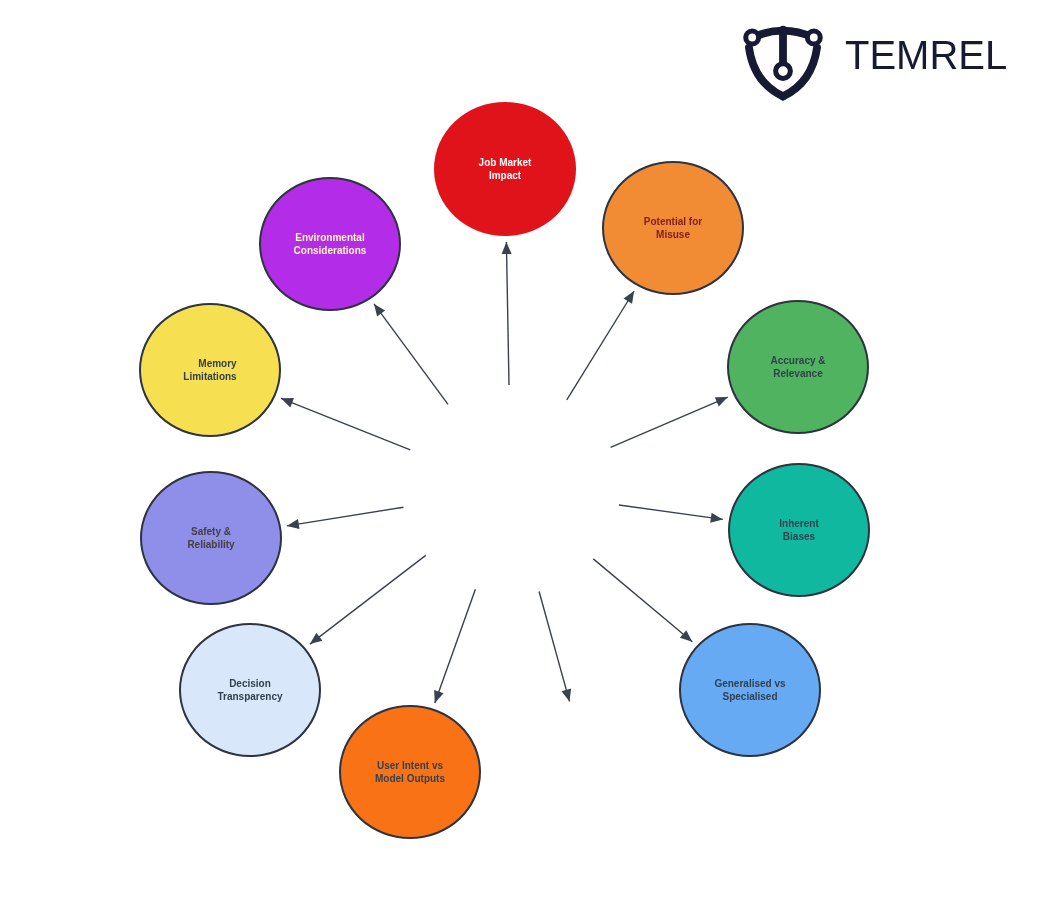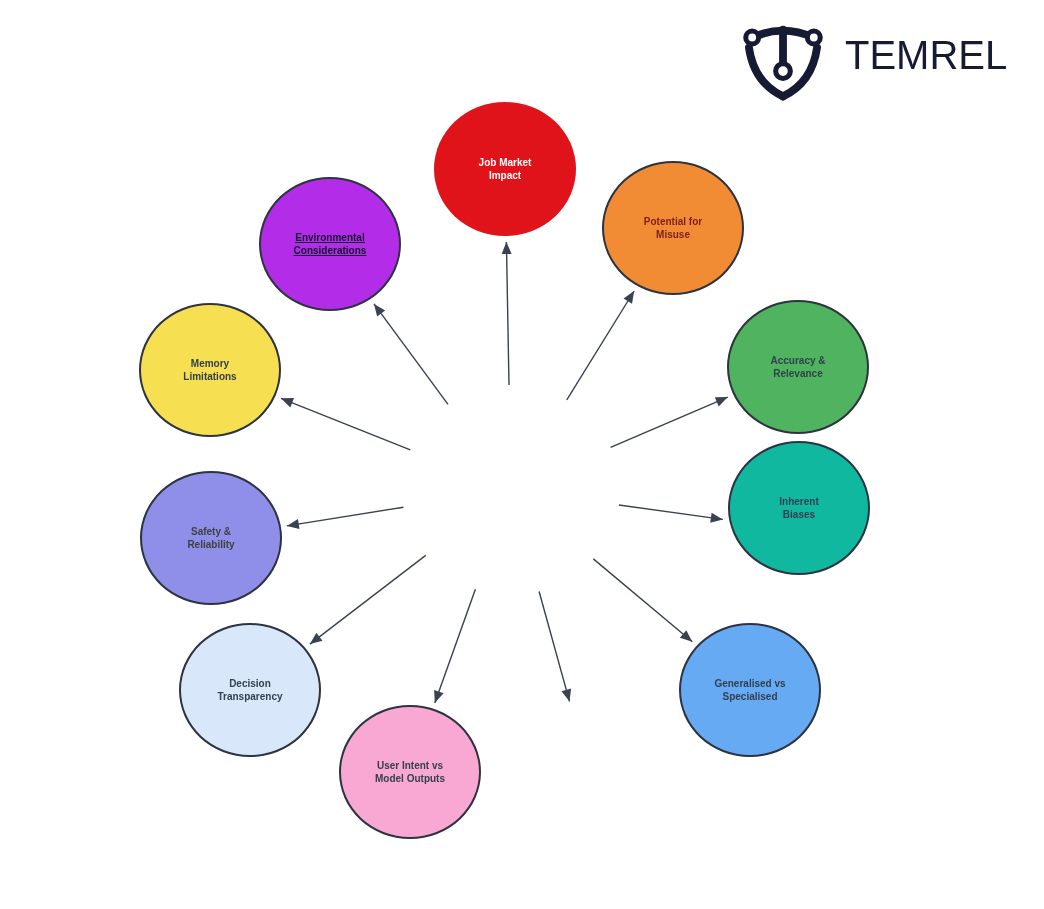--- a/index.html
+++ b/index.html
@@ -75,45 +75,45 @@
 Impact</span>
   </div>
   <div class="node" style="left: 602px; top: 161px; width: 142px; height: 134px; background: rgb(241, 140, 53); color: #7f1d1d; border: 2px solid rgb(45, 52, 64);">
     <span class="lbl">Potential for
 Misuse</span>
   </div>
   <div class="node" style="left: 727px; top: 300px; width: 142px; height: 134px; background: rgb(79, 179, 95); color: rgb(51, 64, 79); border: 2px solid rgb(45, 52, 64);">
     <span class="lbl">Accuracy &amp;
 Relevance</span>
   </div>
-  <div class="node" style="left: 728px; top: 441px; width: 142px; height: 134px; background: rgb(16, 184, 160); color: rgb(51, 64, 79); border: 2px solid rgb(45, 52, 64);">
+  <div class="node" style="left: 728px; top: 463px; width: 142px; height: 134px; background: rgb(16, 184, 160); color: rgb(51, 64, 79); border: 2px solid rgb(45, 52, 64);">
     <span class="lbl">Inherent
 Biases</span>
   </div>
   <div class="node" style="left: 679px; top: 623px; width: 142px; height: 134px; background: rgb(102, 170, 244); color: rgb(51, 64, 79); border: 2px solid rgb(45, 52, 64);">
     <span class="lbl">Generalised vs
 Specialised</span>
   </div>
-  <div class="node" style="left: 339px; top: 705px; width: 142px; height: 134px; background: #f9a8d4; color: rgb(51, 64, 79); border: 2px solid rgb(45, 52, 64);">
+  <div class="node" style="left: 339px; top: 705px; width: 142px; height: 134px; background: #f97316; color: rgb(51, 64, 79); border: 2px solid rgb(45, 52, 64);">
     <span class="lbl">User Intent vs
 Model Outputs</span>
   </div>
   <div class="node" style="left: 179px; top: 623px; width: 142px; height: 134px; background: rgb(216, 231, 249); color: rgb(51, 64, 79); border: 2px solid rgb(45, 52, 64); text-align: center;">
     <span class="lbl">Decision
 Transparency</span>
   </div>
   <div class="node" style="left: 140px; top: 471px; width: 142px; height: 134px; background: rgb(143, 143, 233); color: #404040; border: 2px solid rgb(45, 52, 64);">
     <span class="lbl">Safety &amp;
 Reliability</span>
   </div>
-  <div class="node" style="left: 139px; top: 303px; width: 142px; height: 134px; background: rgb(246, 223, 80); color: rgb(51, 64, 79); border: 2px solid rgb(45, 52, 64);">
+  <div class="node" style="left: 139px; top: 303px; width: 142px; height: 134px; background: rgb(246, 223, 80); color: rgb(51, 64, 79); border: 2px solid rgb(45, 52, 64); text-align: right;">
     <span class="lbl">Memory
 Limitations</span>
   </div>
-  <div class="node" style="left: 259px; top: 177px; width: 142px; height: 134px; background: rgb(179, 45, 232); color: #0f172a; border: 2px solid rgb(45, 52, 64); text-decoration: underline;">
+  <div class="node" style="left: 259px; top: 177px; width: 142px; height: 134px; background: rgb(179, 45, 232); color: #fef9c3; border: 2px solid rgb(45, 52, 64);">
     <span class="lbl">Environmental
 Considerations</span>
   </div>
 
   <div class="logo" style="color: rgb(22, 27, 51);">
     <svg class="logo-icon" viewBox="0 0 100 100" xmlns="http://www.w3.org/2000/svg">
       <g stroke="currentColor" fill="none">
         <path d="M17,31 Q50,16 83,31" stroke-width="8.5" stroke-linecap="round"></path>
         <path d="M50,22.5 L50,62" stroke-width="8.5" stroke-linecap="round"></path>
         <path d="M13,42 C17,70 31,86 50,95" stroke-width="8.5" stroke-linecap="round"></path>

